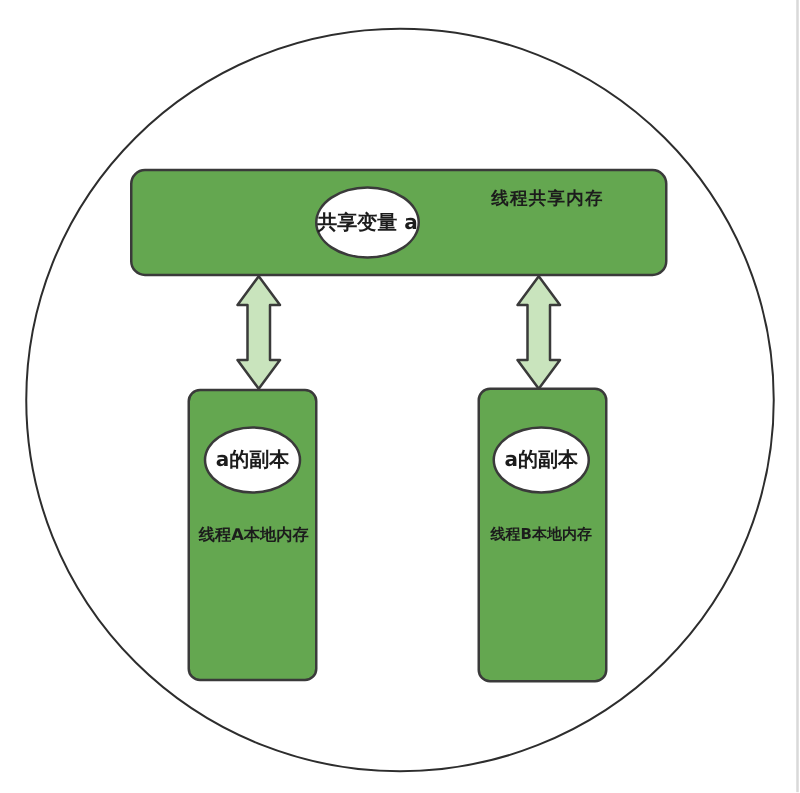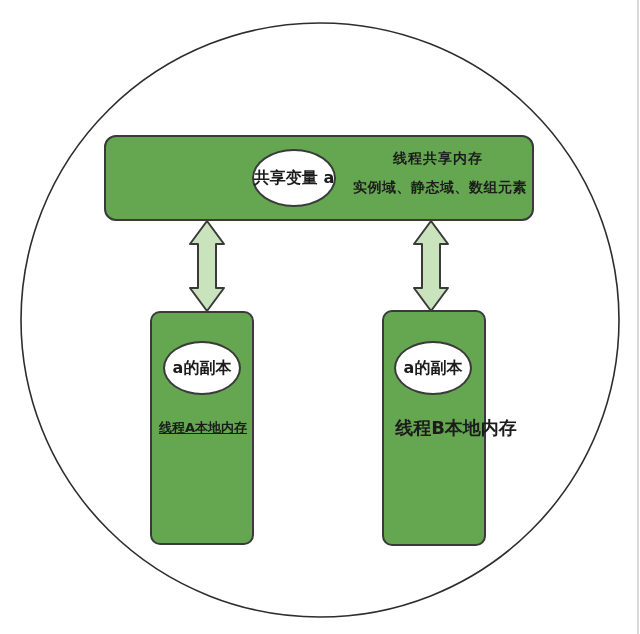--- a/index.html
+++ b/index.html
@@ -83,43 +83,42 @@
   .oval.copy-b     { left: 394px; top: 341px; width: 78px; height: 54px; }
   .diagram-label {
     position: absolute;
     transform: translate(-50%, -50%);
     font-weight: 600;
     color: var(--text-color);
     white-space: nowrap;
   }
   .shared-line1 { left: 438px; top: 159px; font-size: 14px; letter-spacing: 1px; }
   .shared-line2 { left: 440px; top: 188px; font-size: 14px; letter-spacing: 0.5px; }
-  .local-label-a { left: 203px; top: 428px; font-size: 13px; text-decoration: underline; }
-  .local-label-b { left: 456px; top: 428px; font-size: 18px; }
+  .local-label-a { left: 203px; top: 428px; font-size: 13px; }
+  .local-label-b { left: 433px; top: 428px; font-size: 12px; }
 </style>
 </head>
 <body>
 
 <div class="canvas">
 
   <svg class="shape-layer" viewBox="0 0 640 634">
     <ellipse class="boundary" cx="320" cy="320" rx="299" ry="297"></ellipse>
     <polygon class="dbl-arrow" points="207,221 190,244 198,244 198,288 190,288 207,311 224,288 216,288 216,244 224,244"></polygon>
     <polygon class="dbl-arrow" points="431,221 414,244 422,244 422,288 414,288 431,311 448,288 440,288 440,244 448,244"></polygon>
   </svg>
 
   <div class="memory-box shared"></div>
   <div class="memory-box local-a"></div>
   <div class="memory-box local-b"></div>
 
   <div class="oval shared-var">
     <span>共享变量 a</span>
   </div>
   <div class="diagram-label shared-line1">线程共享内存</div>
-  <div class="diagram-label shared-line2">实例域、静态域、数组元素</div>
 
   <div class="oval copy-a">
     <span>a的副本</span>
   </div>
   <div class="diagram-label local-label-a">线程A本地内存</div>
 
   <div class="oval copy-b">
     <span>a的副本</span>
   </div>
   <div class="diagram-label local-label-b">线程B本地内存</div>

